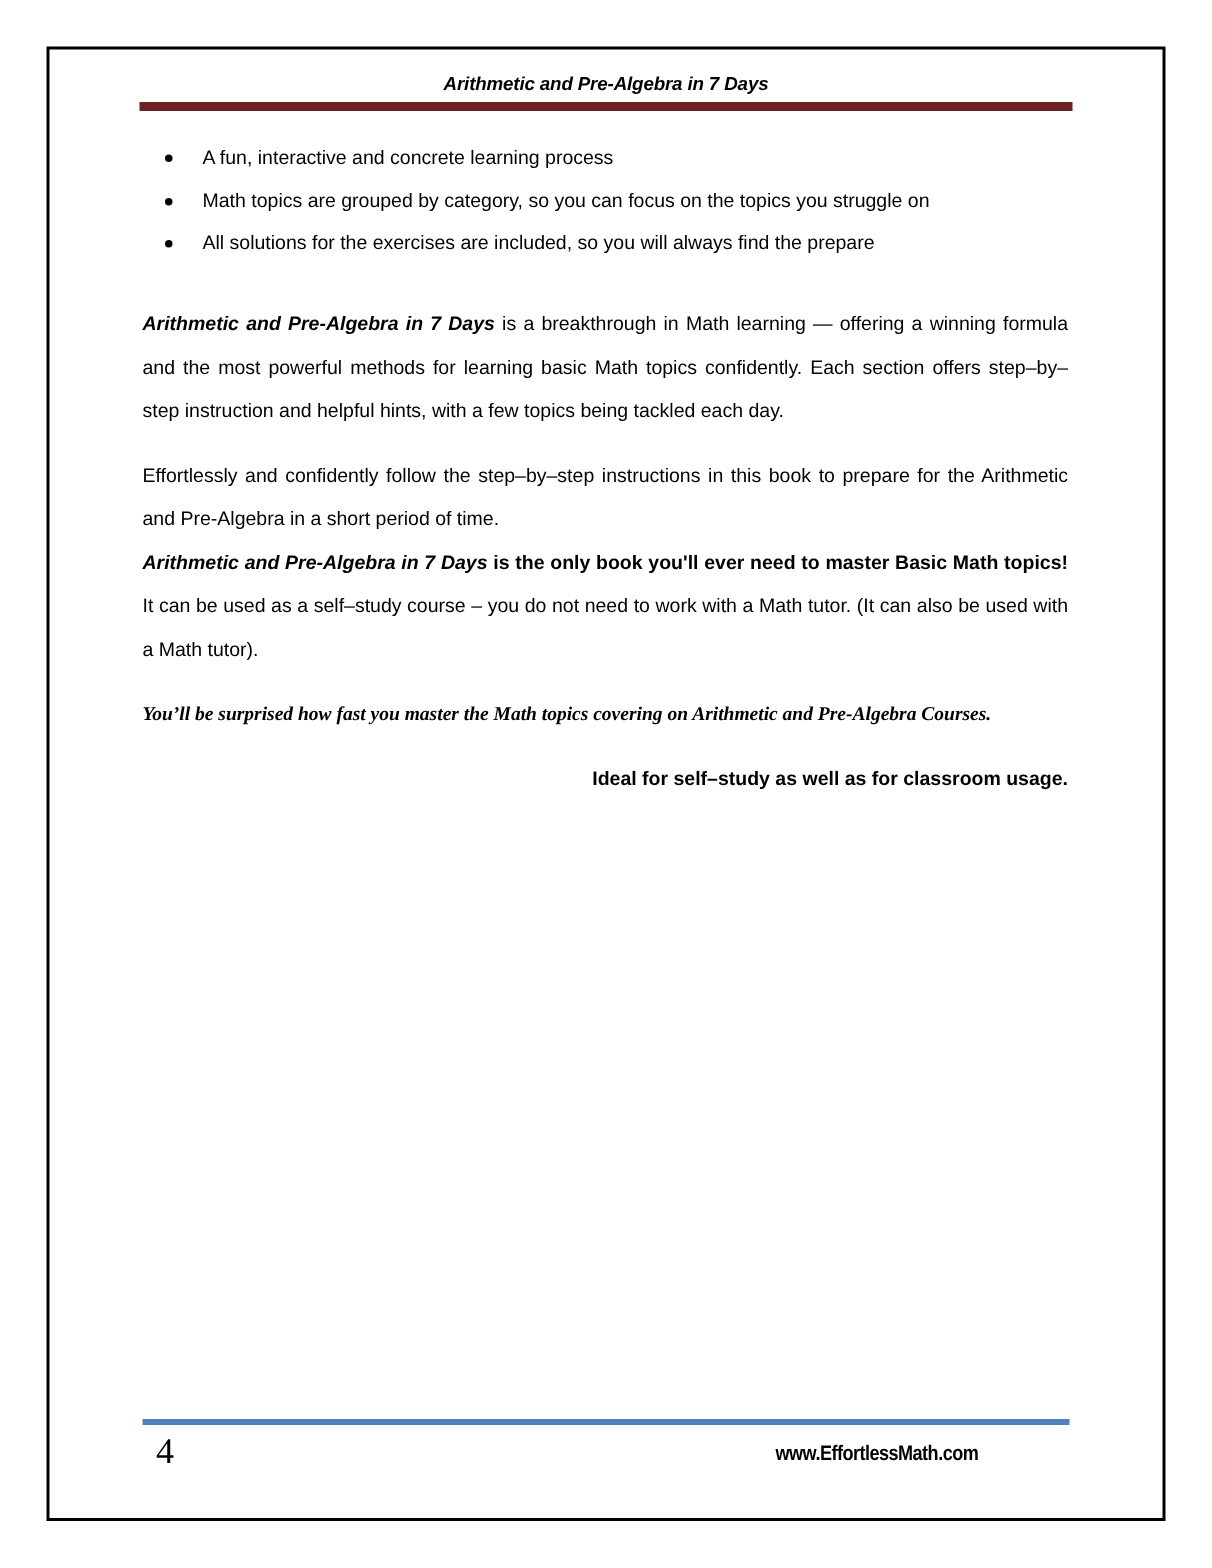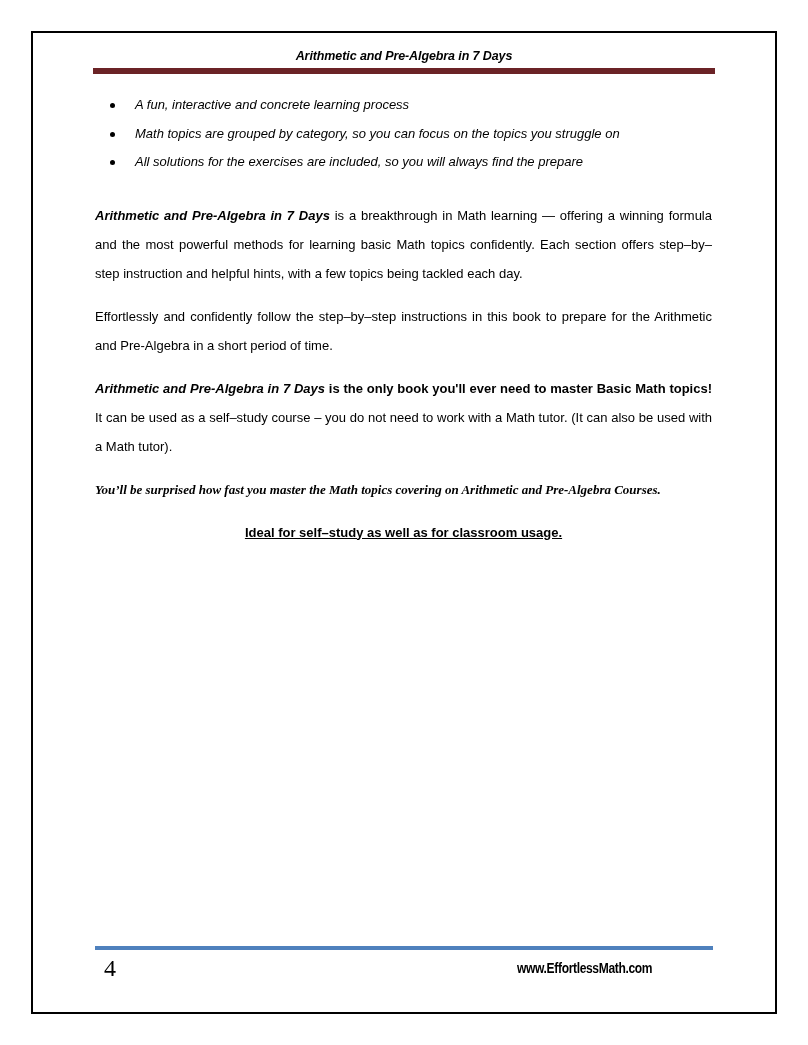--- a/index.html
+++ b/index.html
@@ -57,41 +57,40 @@
     .bullets {
       list-style: none;
       margin: 0;
       padding: 0;
     }
     .bullets li {
       position: relative;
       padding-left: 40px;
       height: 28.5px;
       line-height: 22px;
-      font-style: italic;
     }
     .bullets li .bullet-dot {
       position: absolute;
       left: 15px;
       top: 9px;
       width: 5px;
       height: 5px;
       border-radius: 50%;
       background: #000;
     }
     .para {
       margin: 0;
       text-align: justify;
       line-height: 29px;
     }
     .para.p1 { margin-top: 21px; }
     .para.p2 { margin-top: 14px; }
-    .para.p3 { margin-top: 14px; }
+    .para.p3 { }
     .para.p4 { margin-top: 14px; font-style: italic; font-weight: bold; font-family: Liberation Serif, serif; }
-    .para.p5 { margin-top: 14px; font-weight: bold; text-align: center; text-decoration: underline; }
+    .para.p5 { margin-top: 14px; font-weight: bold; text-align: right; }
     .bi { font-style: italic; font-weight: bold; }
     .b { font-weight: bold; }
     .footer-rule {
       position: absolute;
       left: 95px;
       top: 946px;
       width: 618px;
       height: 4px;
       background: #4f81bd;
     }

